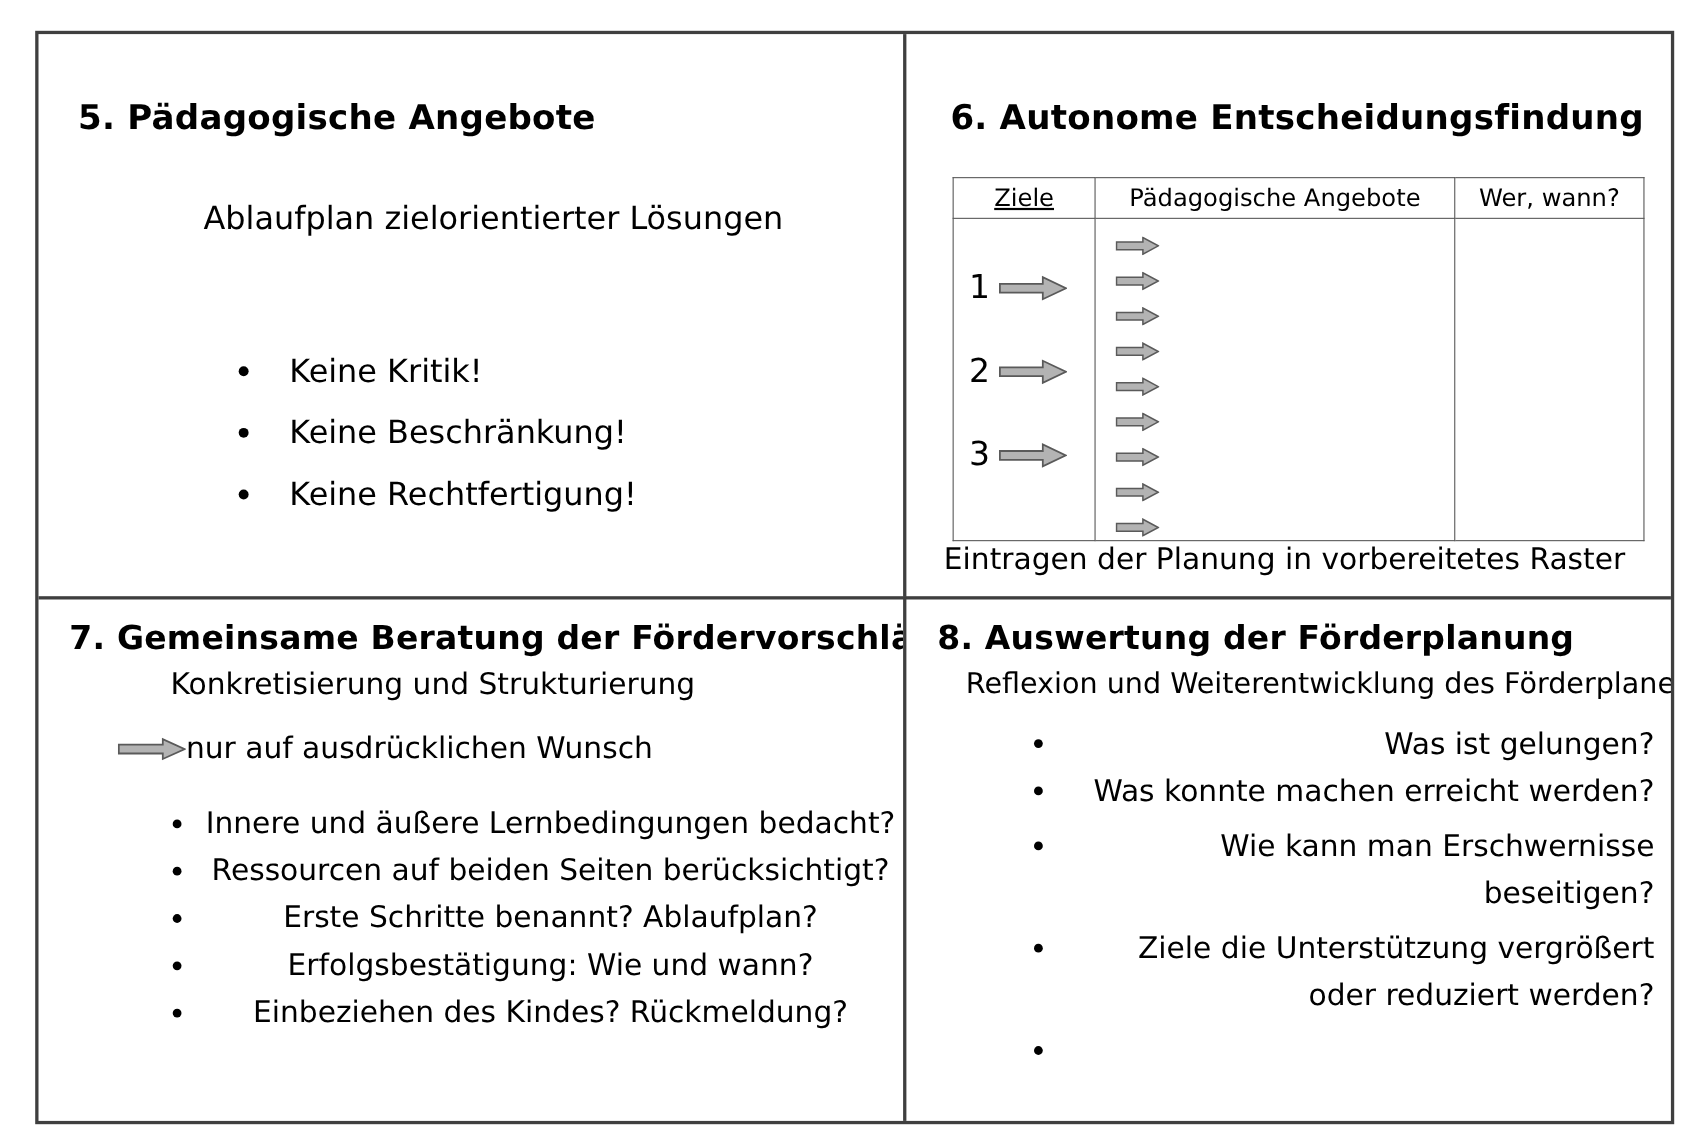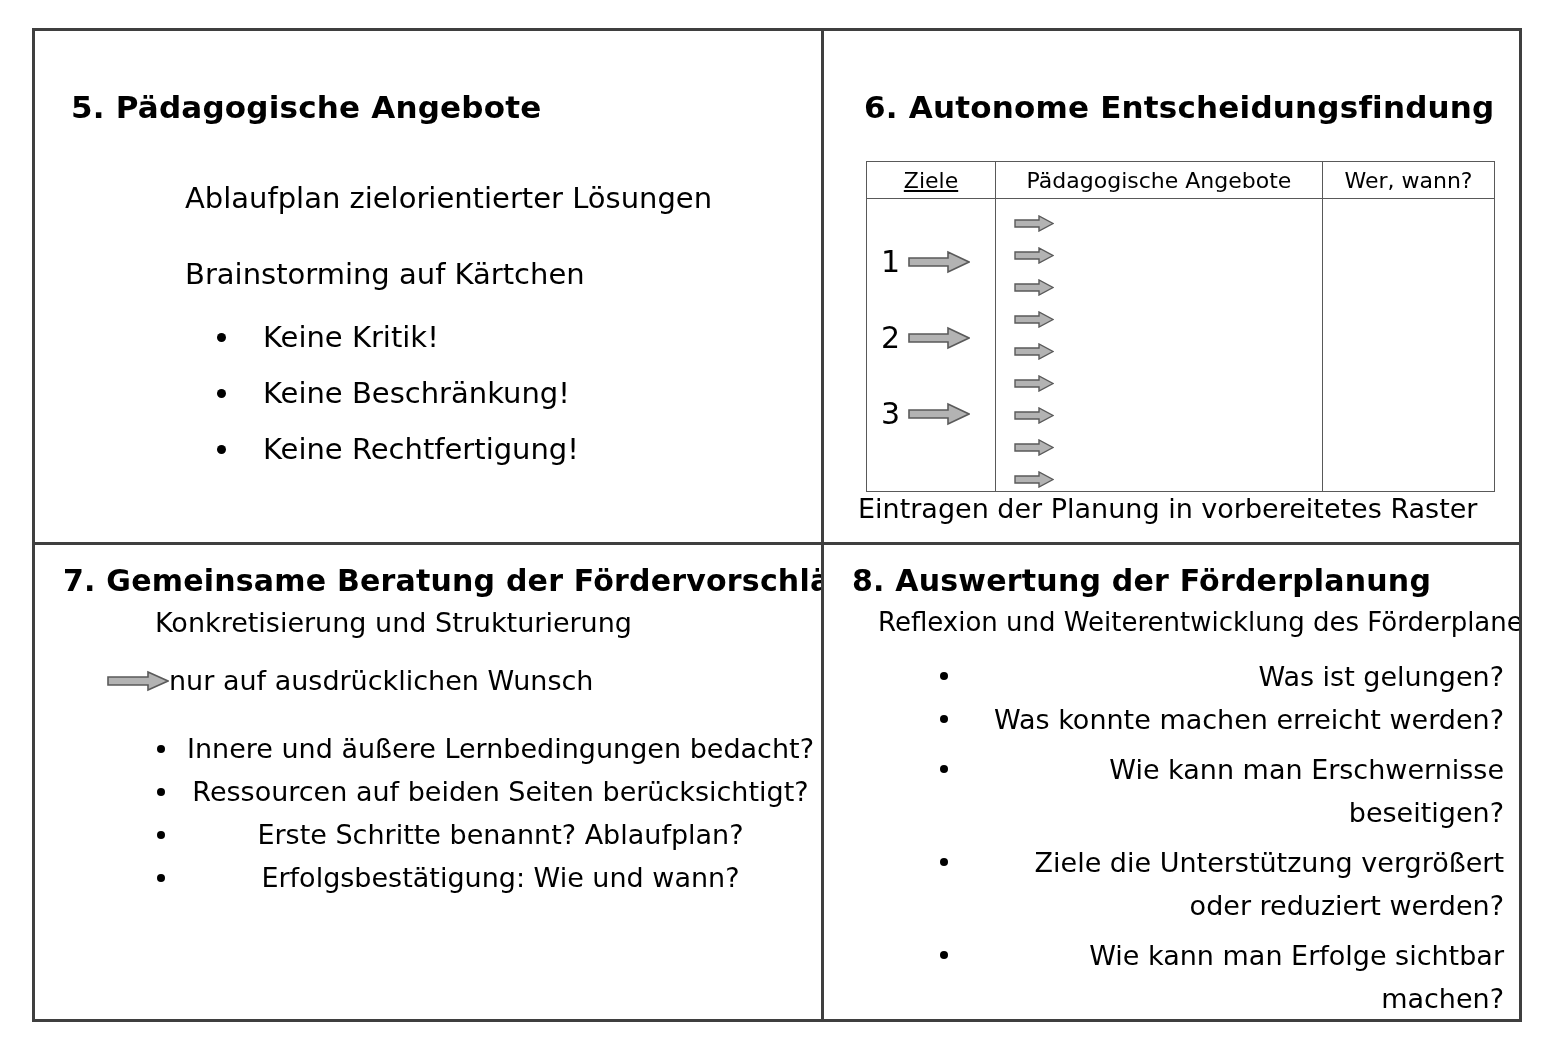--- a/index.html
+++ b/index.html
@@ -249,21 +249,20 @@
   }
 </style>
 </head>
 <body>
 
 <div id="slide-frame">
 
   <div class="quad" id="quad-5">
     <div class="heading">5. Pädagogische Angebote</div>
     <div id="p5-line1">Ablaufplan zielorientierter Lösungen</div>
-    <div id="p5-line2">Brainstorming auf Kärtchen</div>
     <ul id="p5-list">
       <li>
         <span class="bullet"></span>
         <span>Keine Kritik!</span>
       </li>
       <li>
         <span class="bullet"></span>
         <span>Keine Beschränkung!</span>
       </li>
       <li>
@@ -374,20 +373,24 @@
         <span>Ressourcen auf beiden Seiten berücksichtigt?</span>
       </li>
       <li>
         <span class="bullet"></span>
         <span>Erste Schritte benannt? Ablaufplan?</span>
       </li>
       <li>
         <span class="bullet"></span>
         <span>Erfolgsbestätigung: Wie und wann?</span>
       </li>
+      <li>
+        <span class="bullet"></span>
+        <span>Einbeziehen des Kindes? Rückmeldung?</span>
+      </li>
     </ul>
   </div>
 
   <div class="quad" id="quad-8">
     <div class="heading">8. Auswertung der Förderplanung</div>
     <div id="p8-subtitle" class="subtitle">Reflexion und Weiterentwicklung des Förderplanes</div>
 
     <ul id="p8-list">
       <li class="tight">
         <span class="bullet"></span>
@@ -400,19 +403,18 @@
       <li>
         <span class="bullet"></span>
         <span>Wie kann man Erschwernisse beseitigen?</span>
       </li>
       <li>
         <span class="bullet"></span>
         <span>Ziele die Unterstützung vergrößert oder reduziert werden?</span>
       </li>
       <li>
         <span class="bullet"></span>
-        <span>Wie kann man Erfolge sichtbar machen?</span>
       </li>
 
     </ul>
   </div>
 
 </div>
 
 </body></html>

